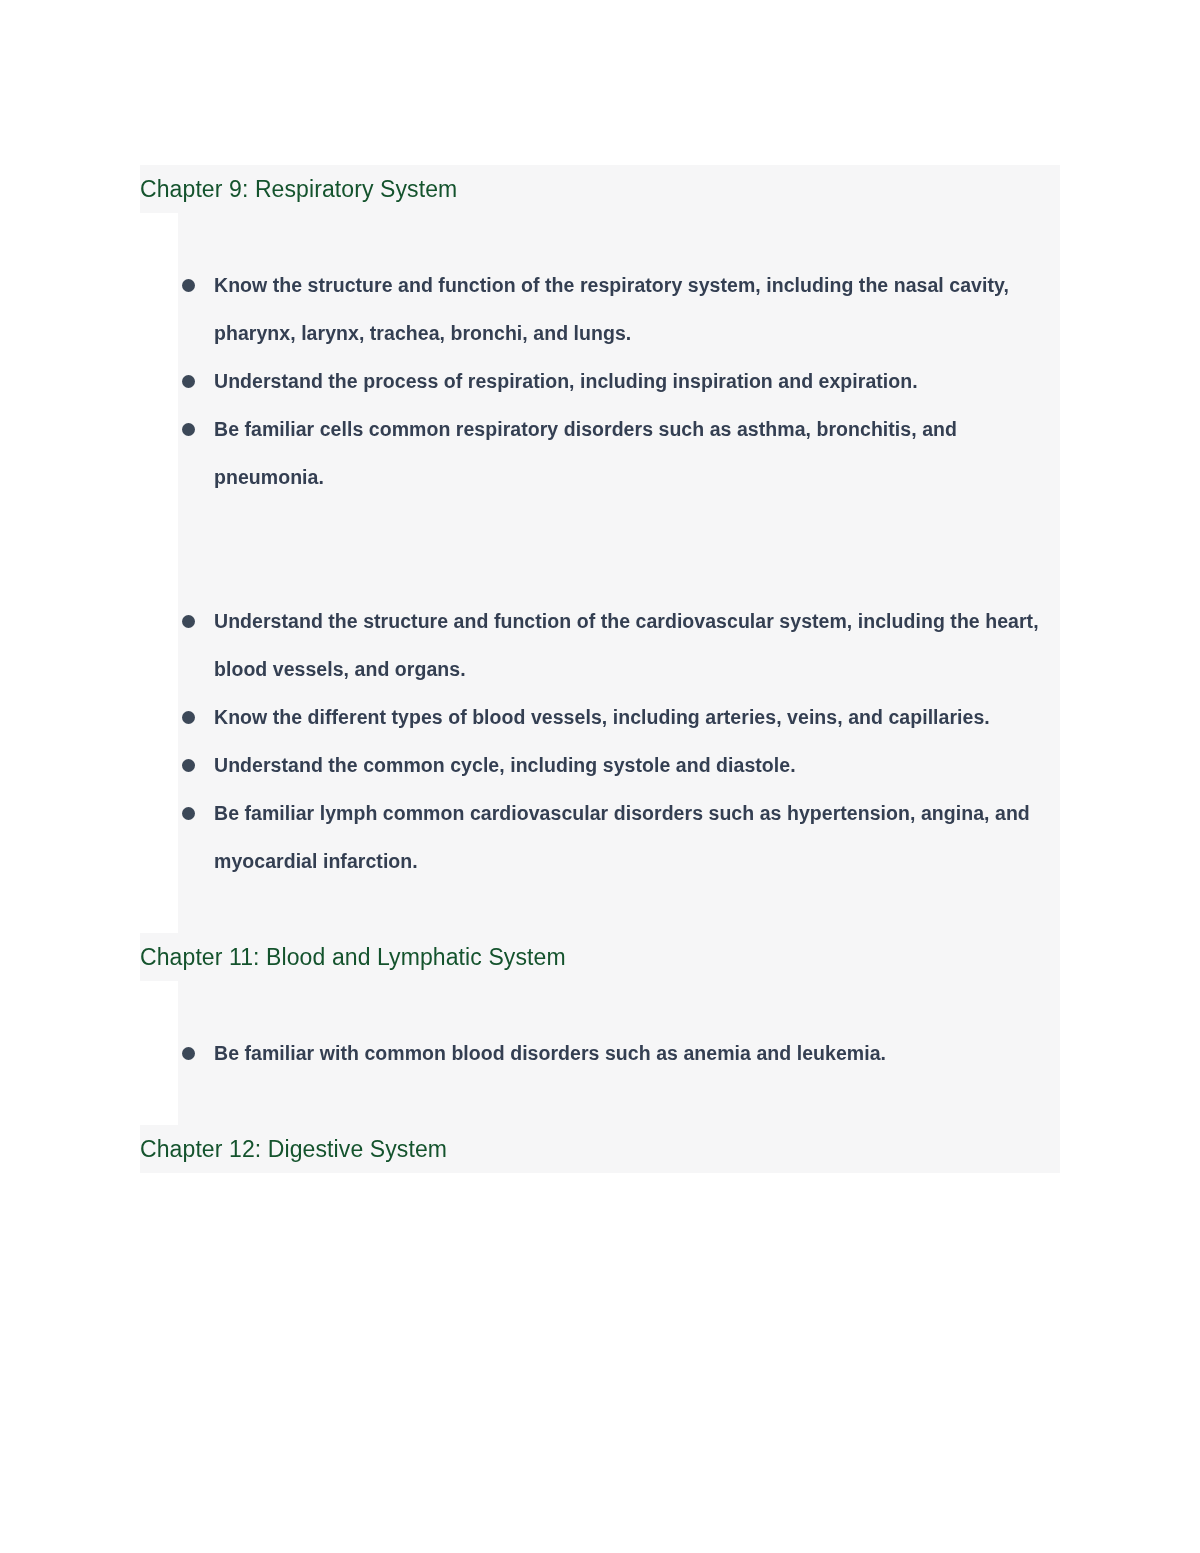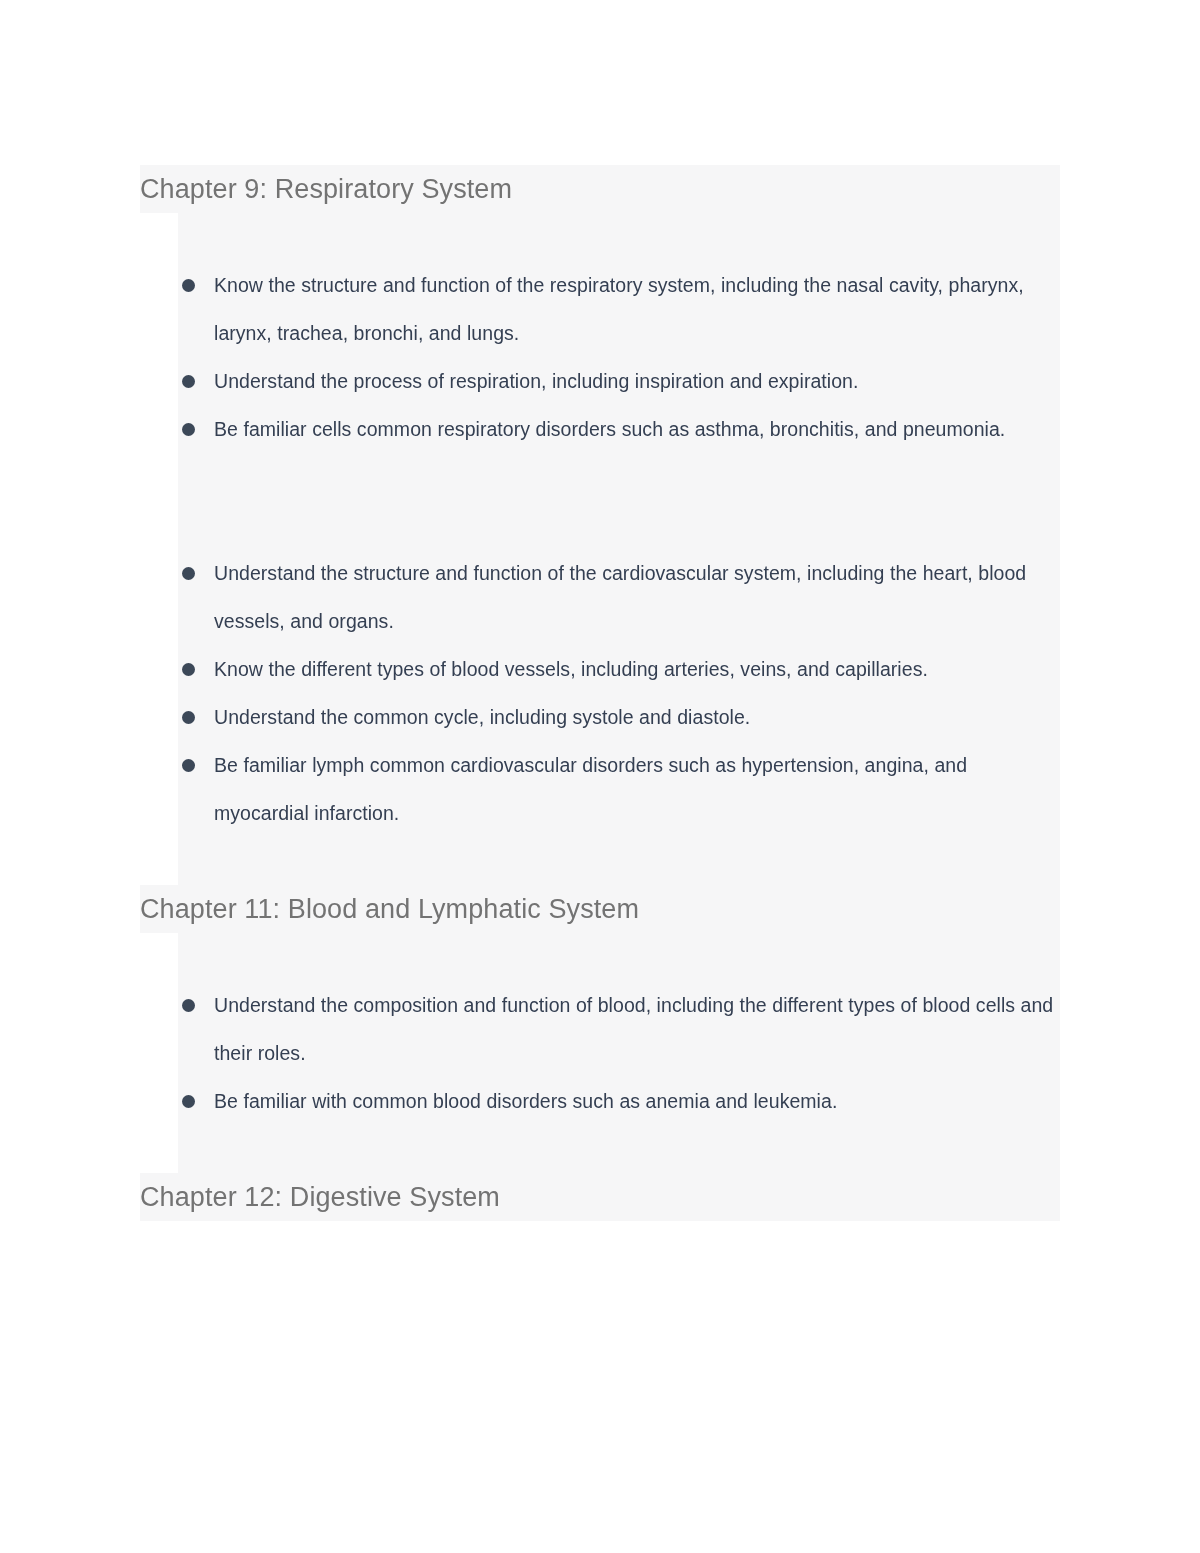--- a/index.html
+++ b/index.html
@@ -36,24 +36,24 @@
   }
 
   
   .chapter-section {
     display: block;
   }
 
   
   .chapter-heading {
     background: #f6f6f7;
-    font-size: 27px;
+    font-size: 23px;
     line-height: 48px;
     letter-spacing: 0.1px;
-    color: #737373;
+    color: #14532d;
     white-space: nowrap;
     padding-left: 0;
     font-weight: 400;
     margin: 0;
   }
 
   
   .gap-after-heading {
     height: 48px;
     margin-left: 38px;
@@ -67,20 +67,21 @@
     background: #f6f6f7;
   }
 
   
   .objective-list {
     list-style: none;
     margin: 0;
     padding: 0;
     margin-left: 38px;
     background: #f6f6f7;
+    font-weight: bold;
   }
 
   .objective-item {
     position: relative;
     padding-left: 36px;
     font-size: 19.5px;
     line-height: 48px;
     letter-spacing: 0.05px;
     color: #343f52;
   }
@@ -141,23 +142,20 @@
         </li>
       </ul>
       <div class="gap-before-heading"></div>
     </section>
 
     <section class="chapter-section">
       <h2 class="chapter-heading">Chapter 11: Blood and Lymphatic System</h2>
       <div class="gap-after-heading"></div>
       <ul class="objective-list">
         <li class="objective-item">
-          <span class="objective-text">Understand the composition and function of blood, including the different types of blood cells and their roles.</span>
-        </li>
-        <li class="objective-item">
           <span class="objective-text">Be familiar with common blood disorders such as anemia and leukemia.</span>
         </li>
       </ul>
       <div class="gap-before-heading"></div>
     </section>
 
     <section class="chapter-section">
       <h2 class="chapter-heading">Chapter 12: Digestive System</h2>
     </section>
 

